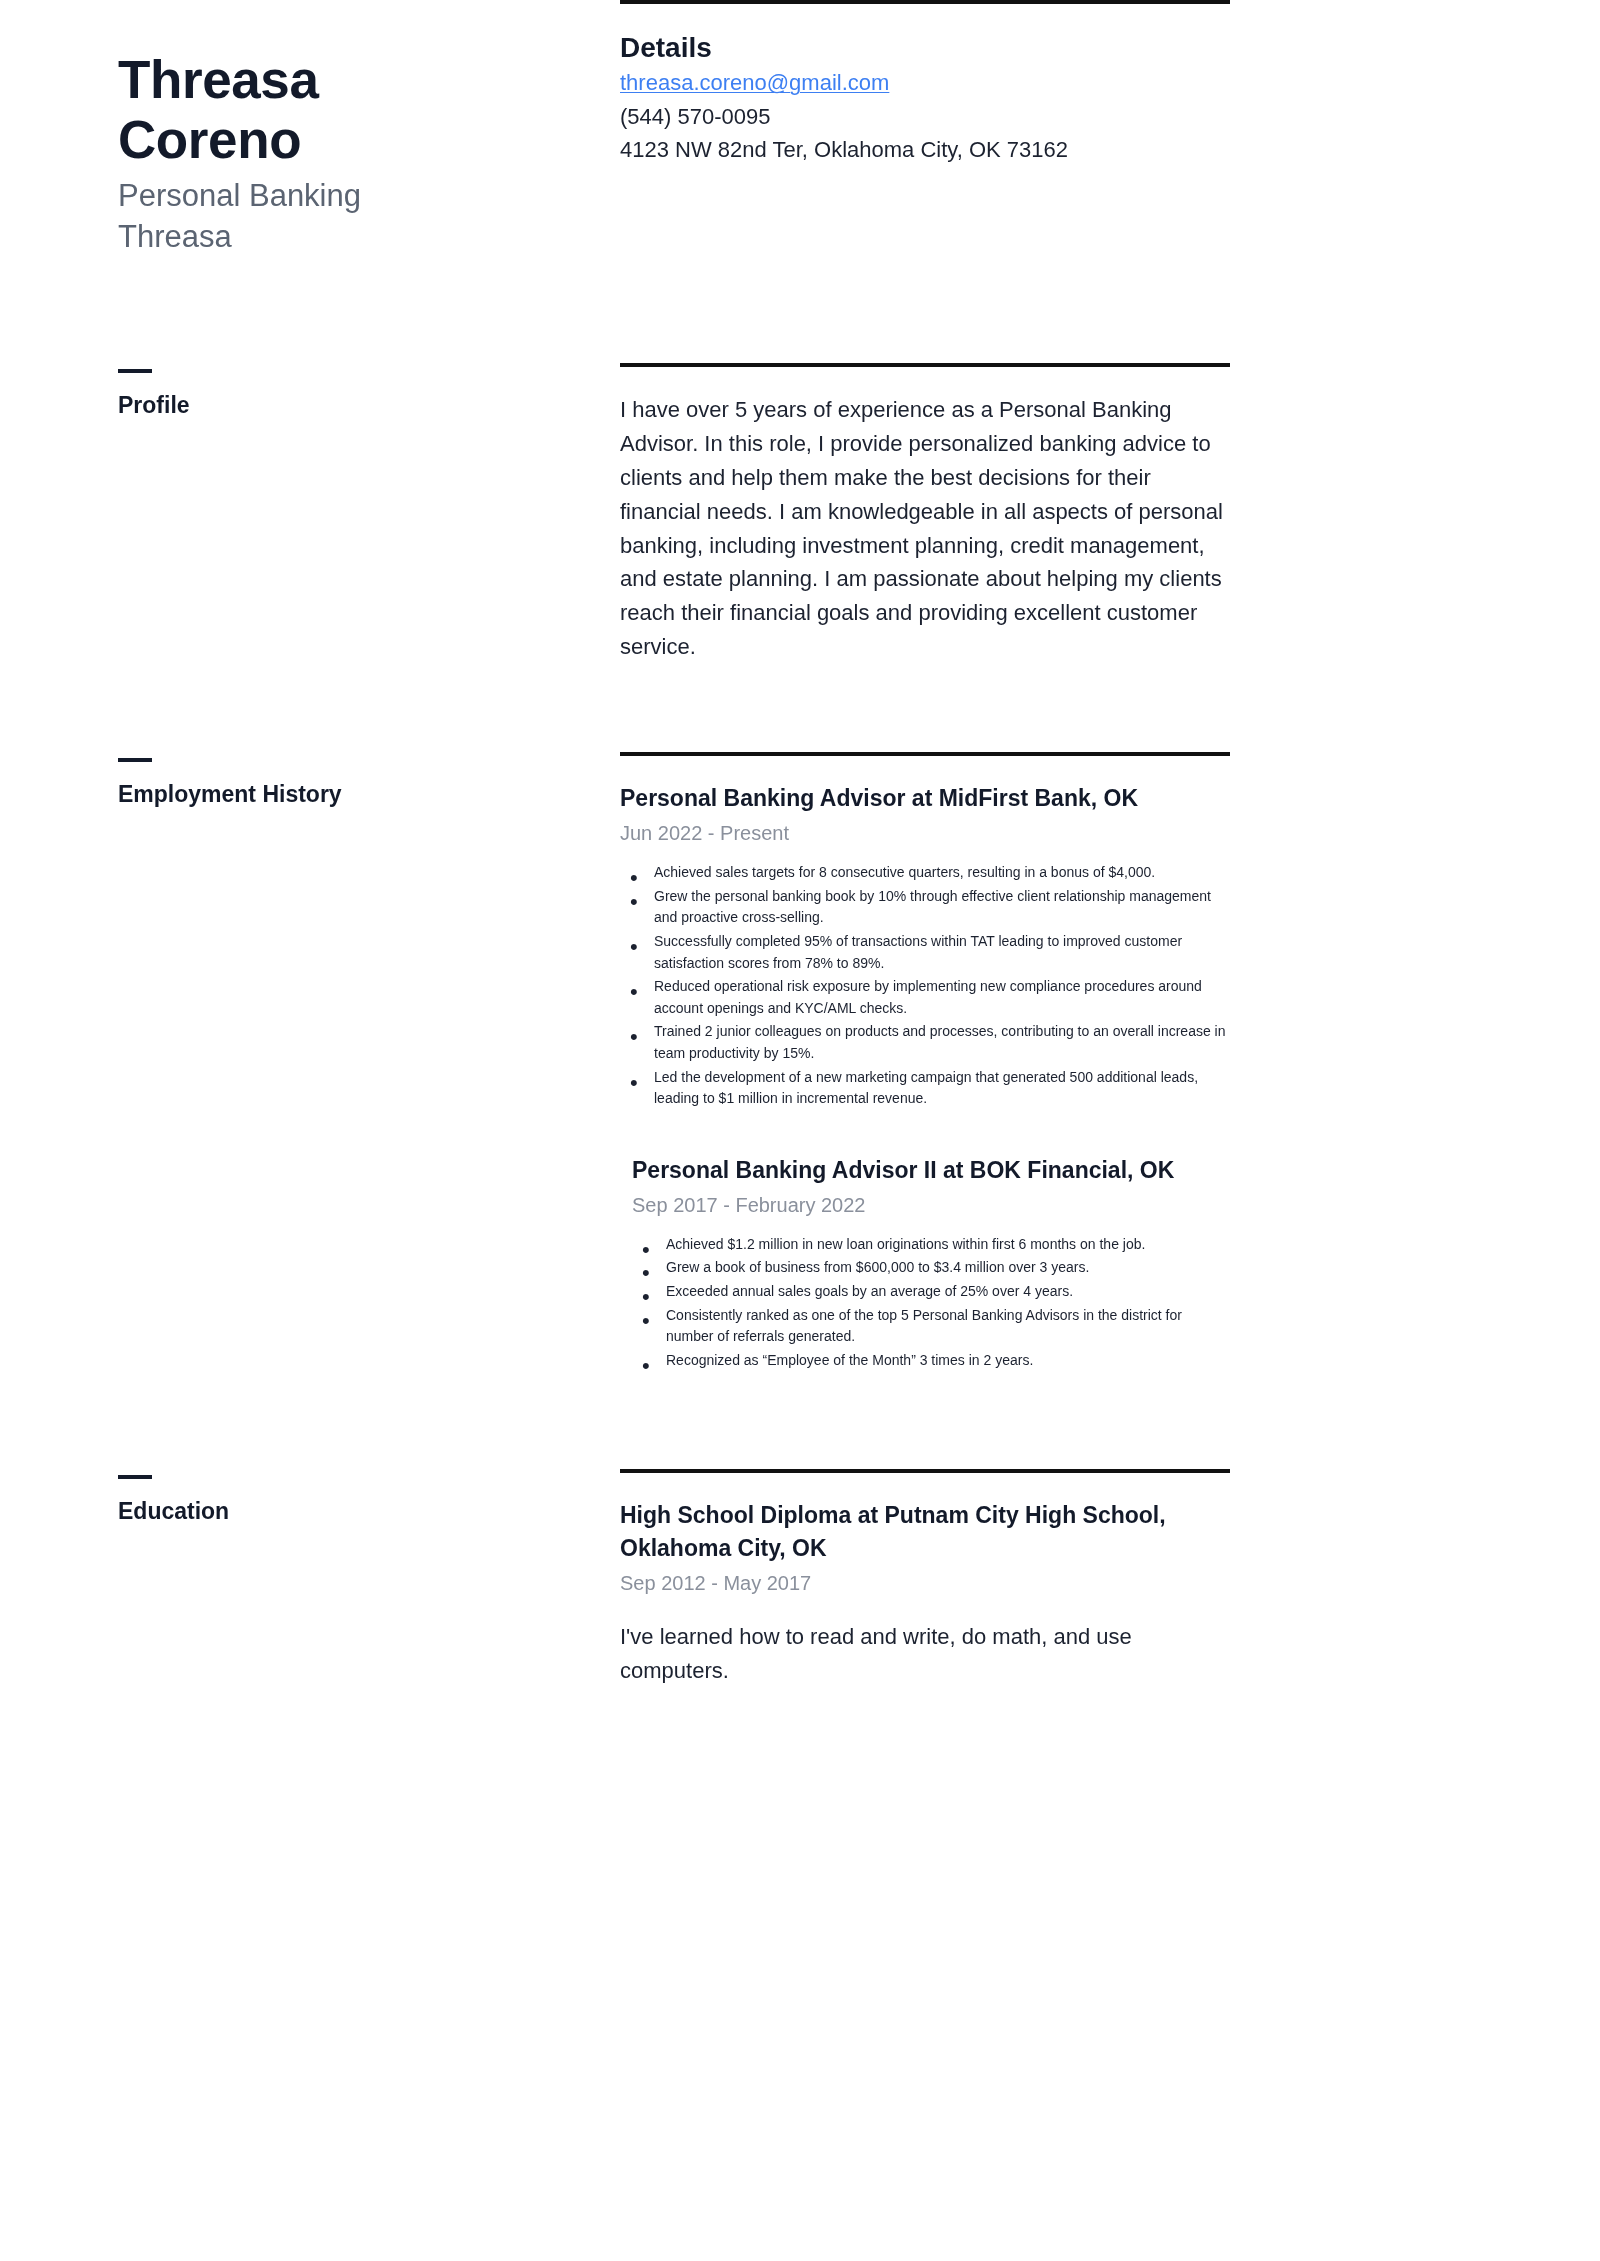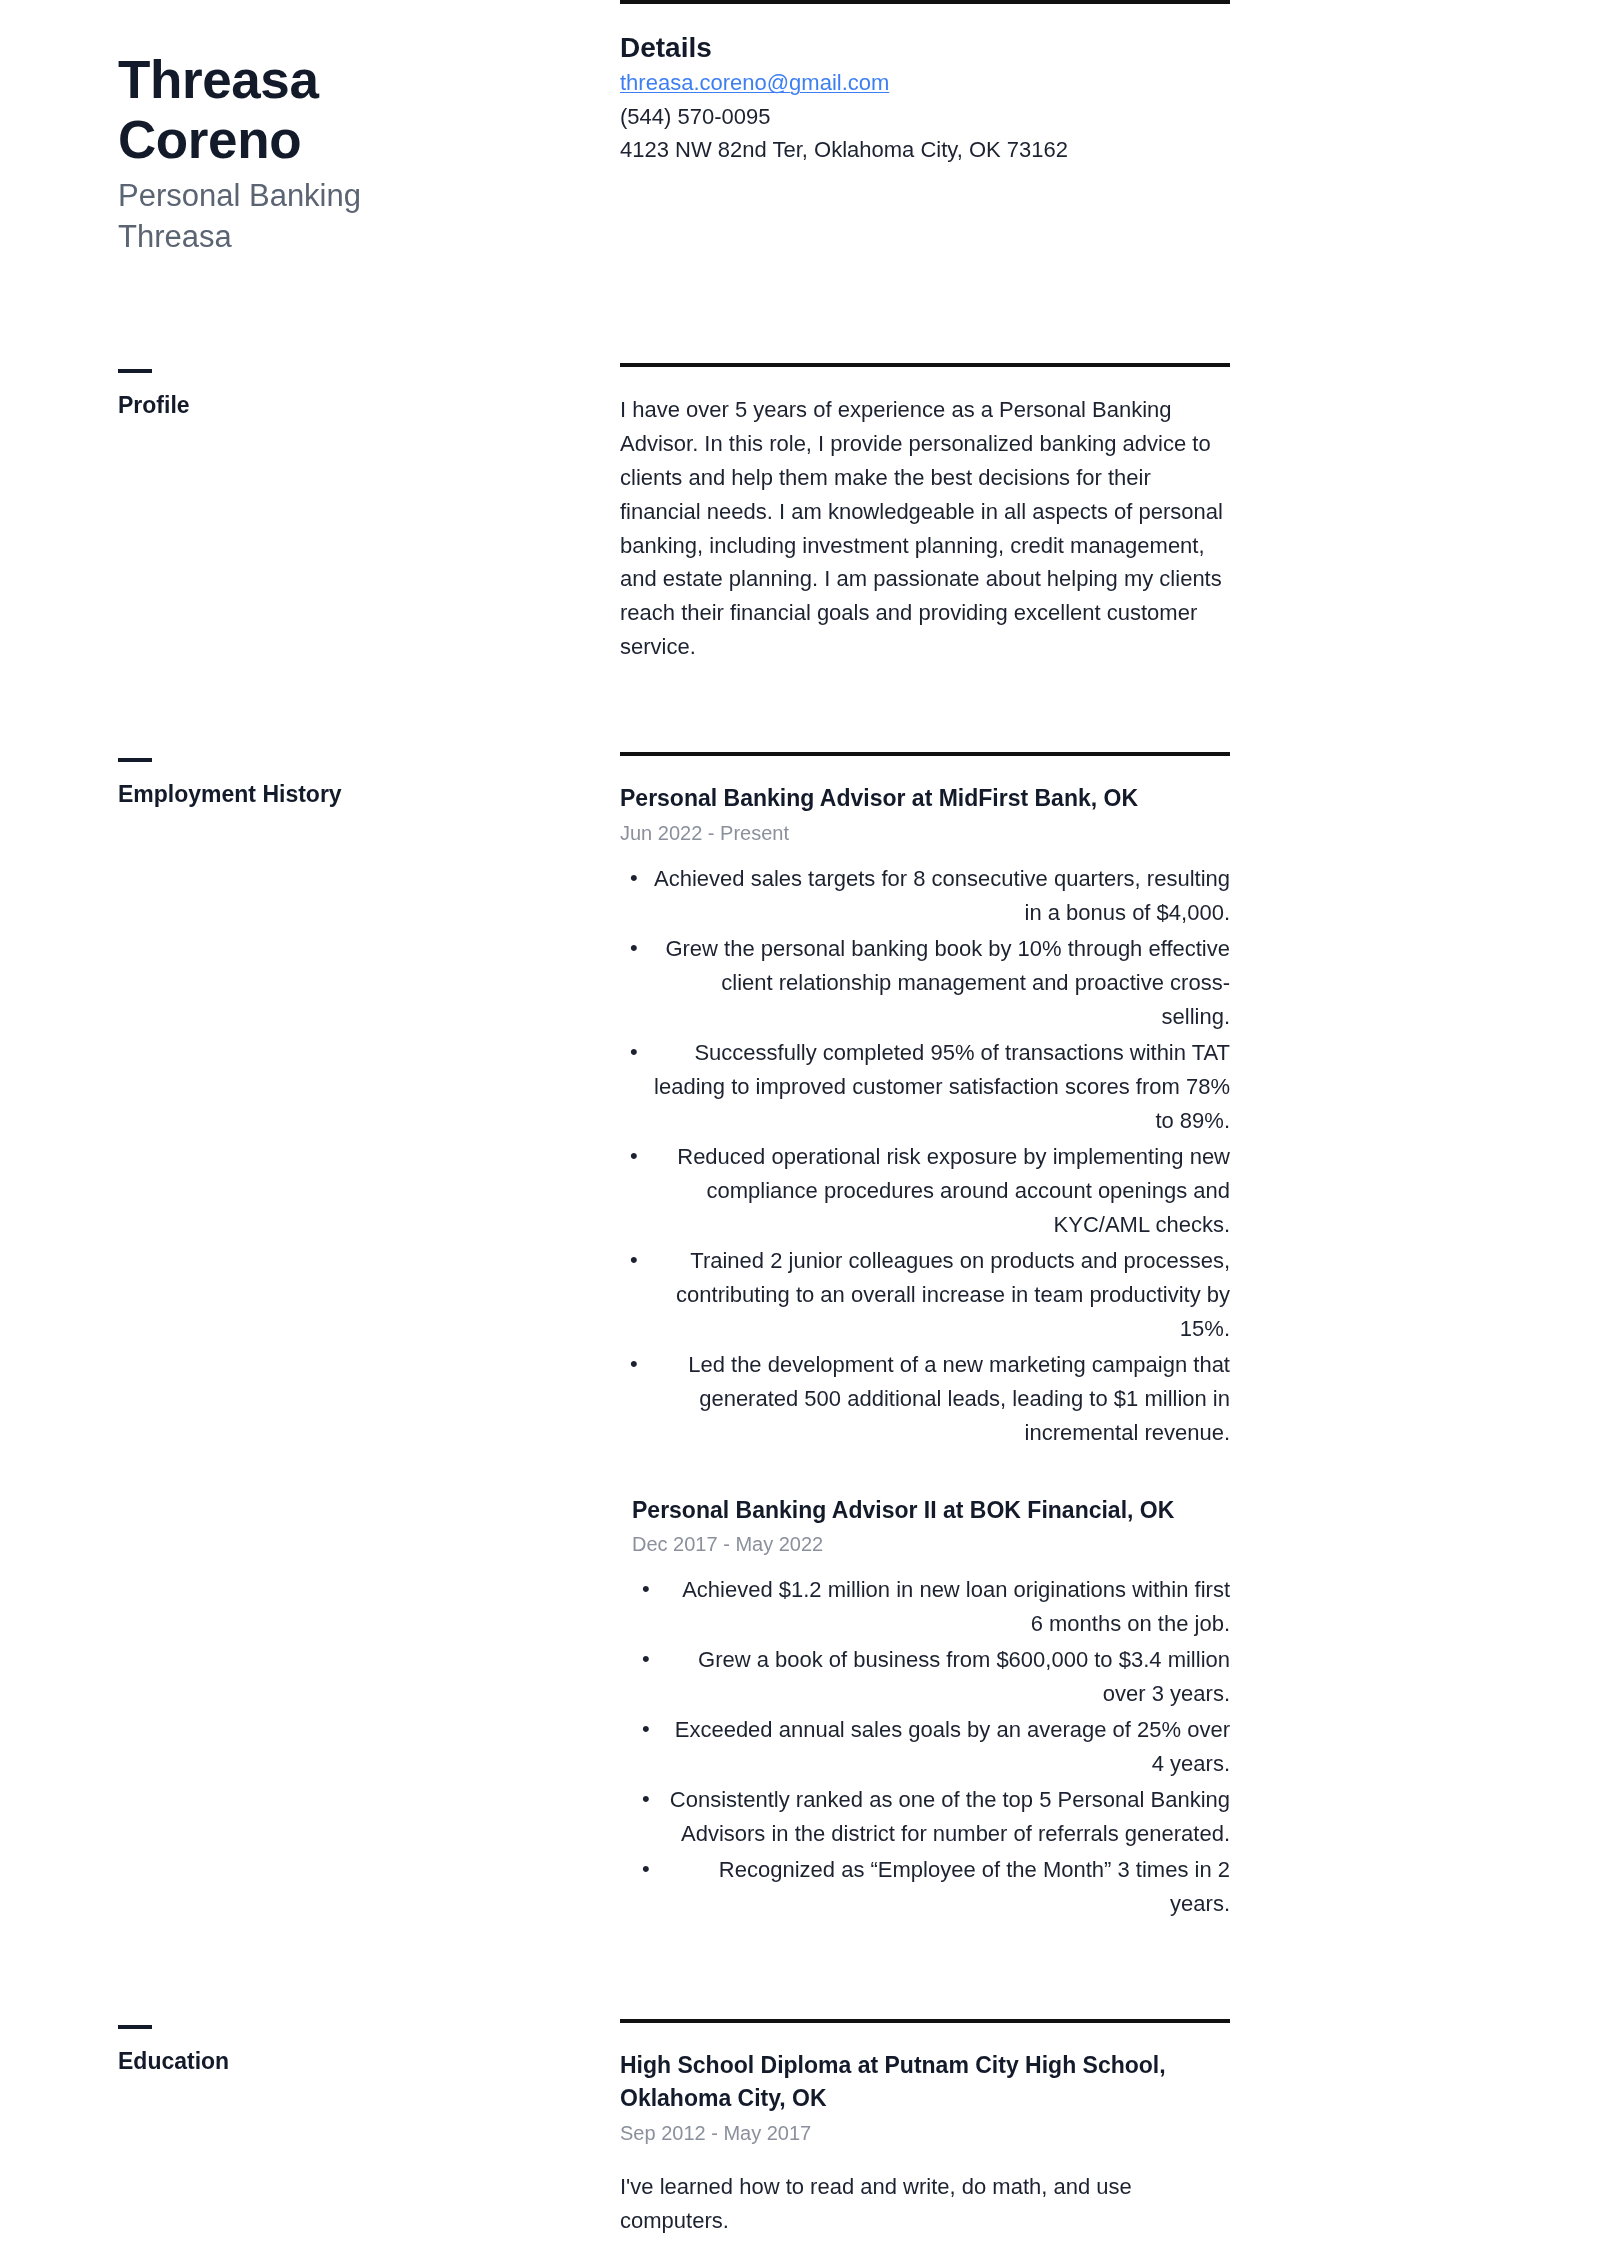--- a/index.html
+++ b/index.html
@@ -130,26 +130,25 @@
     line-height: 1.5;
     margin: 3px 0 0 0;
   }
   ul.bullets {
     margin: 14px 0 0 0;
     padding-left: 34px;
     list-style: none;
   }
   ul.bullets li {
     position: relative;
-    font-size: 22px;
+    font-size: 14px;
     line-height: 1.545;
     color: #1c2230;
     margin-bottom: 2px;
     padding-left: 0;
-    text-align: right;
   }
   ul.bullets li::before {
     content: "•";
     position: absolute;
     left: -24px;
     top: -1px;
     font-size: 22px;
     color: #1c2230;
   }
   .edu-desc {
@@ -221,21 +220,21 @@
             <li>Grew the personal banking book by 10% through effective client relationship management and proactive cross-selling.</li>
             <li>Successfully completed 95% of transactions within TAT leading to improved customer satisfaction scores from 78% to 89%.</li>
             <li>Reduced operational risk exposure by implementing new compliance procedures around account openings and KYC/AML checks.</li>
             <li>Trained 2 junior colleagues on products and processes, contributing to an overall increase in team productivity by 15%.</li>
             <li>Led the development of a new marketing campaign that generated 500 additional leads, leading to $1 million in incremental revenue.</li>
           </ul>
         </div>
 
         <div class="entry">
           <div class="entry-title">Personal Banking Advisor II at BOK Financial, OK</div>
-          <div class="entry-date">Dec 2017 - May 2022</div>
+          <div class="entry-date">Sep 2017 - February 2022</div>
           <ul class="bullets">
             <li>Achieved $1.2 million in new loan originations within first 6 months on the job.</li>
             <li>Grew a book of business from $600,000 to $3.4 million over 3 years.</li>
             <li>Exceeded annual sales goals by an average of 25% over 4 years.</li>
             <li>Consistently ranked as one of the top 5 Personal Banking Advisors in the district for number of referrals generated.</li>
             <li>Recognized as “Employee of the Month” 3 times in 2 years.</li>
           </ul>
         </div>
       </div>
     </div>

